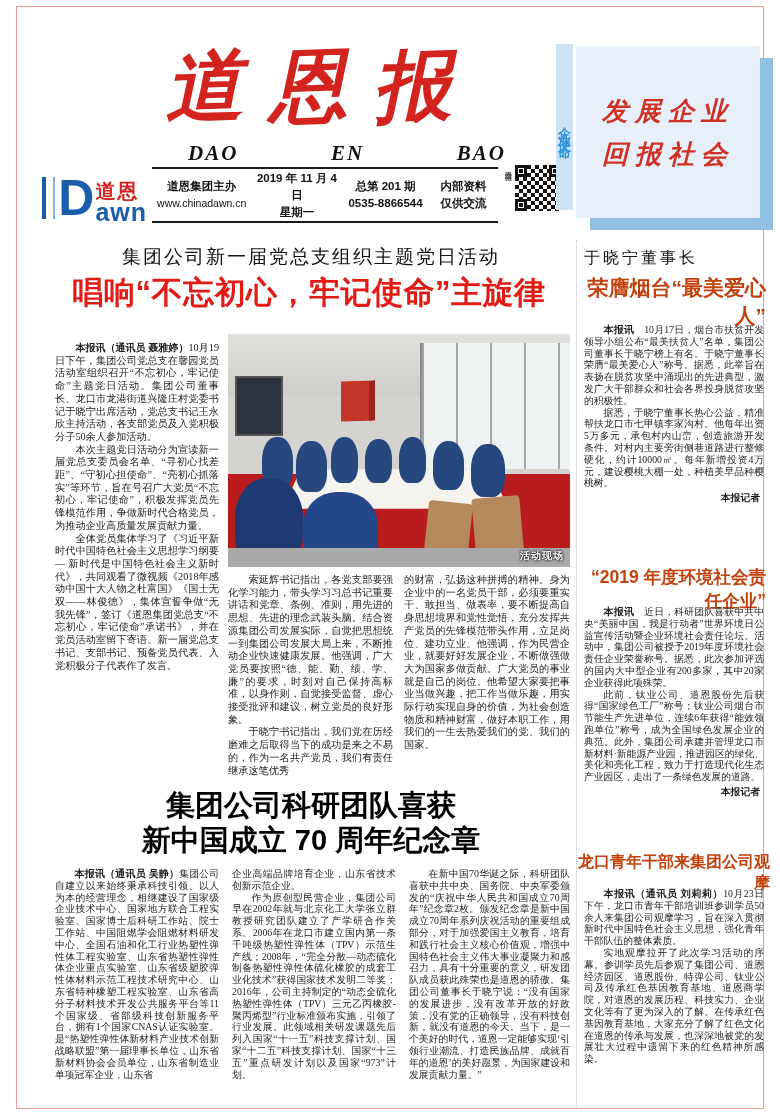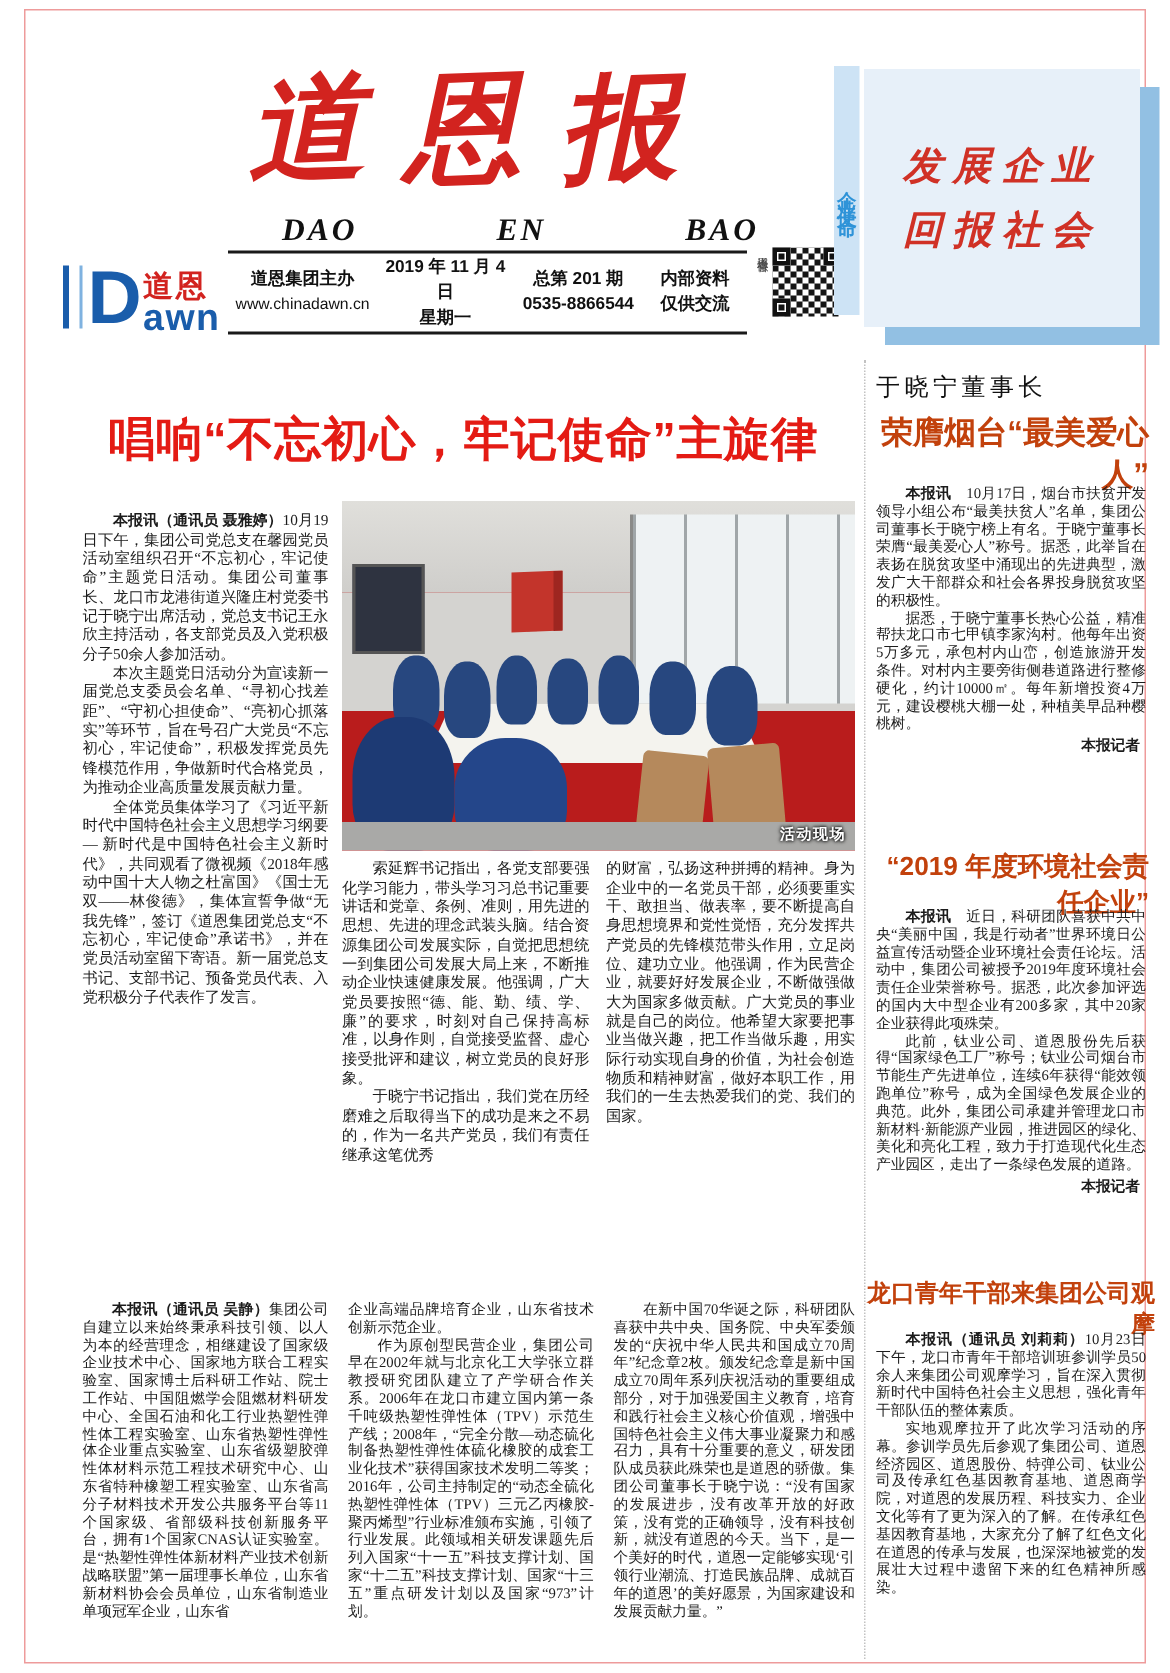--- a/index.html
+++ b/index.html
@@ -169,20 +169,21 @@
 
   <div class="abs mission-strip">企业使命</div>
   <div class="abs slogan-shadow"></div>
   <div class="abs slogan-box">
     <div class="slogan">发展企业</div>
     <div class="slogan">回报社会</div>
   </div>
 
   <div class="abs v-divider"></div>
 
+  <div class="abs kicker">集团公司新一届党总支组织主题党日活动</div>
   <div class="abs headline">唱响“不忘初心，牢记使命”主旋律</div>
 
   <div class="abs col body-text lead-col1">
     <p><b>本报讯（通讯员 聂雅婷）</b><span>10月19日下午，集团公司党总支在馨园党员活动室组织召开“不忘初心，牢记使命”主题党日活动。集团公司董事长、龙口市龙港街道兴隆庄村党委书记于晓宁出席活动，党总支书记王永欣主持活动，各支部党员及入党积极分子50余人参加活动。</span></p>
     <p><span>本次主题党日活动分为宣读新一届党总支委员会名单、“寻初心找差距”、“守初心担使命”、“亮初心抓落实”等环节，旨在号召广大党员“不忘初心，牢记使命”，积极发挥党员先锋模范作用，争做新时代合格党员，为推动企业高质量发展贡献力量。</span></p>
     <p><span>全体党员集体学习了《习近平新时代中国特色社会主义思想学习纲要 — 新时代是中国特色社会主义新时代》，共同观看了微视频《2018年感动中国十大人物之杜富国》《国士无双——林俊德》，集体宣誓争做“无我先锋”，签订《道恩集团党总支“不忘初心，牢记使命”承诺书》，并在党员活动室留下寄语。新一届党总支书记、支部书记、预备党员代表、入党积极分子代表作了发言。</span></p>
   </div>
 
   <div class="abs photo">
     <div class="ph ph-ceiling"></div>
@@ -207,20 +208,24 @@
   </div>
 
   <div class="abs col body-text lead-col2">
     <p><span>索延辉书记指出，各党支部要强化学习能力，带头学习习总书记重要讲话和党章、条例、准则，用先进的思想、先进的理念武装头脑。结合资源集团公司发展实际，自觉把思想统一到集团公司发展大局上来，不断推动企业快速健康发展。他强调，广大党员要按照“德、能、勤、绩、学、廉”的要求，时刻对自己保持高标准，以身作则，自觉接受监督、虚心接受批评和建议，树立党员的良好形象。</span></p>
     <p><span>于晓宁书记指出，我们党在历经磨难之后取得当下的成功是来之不易的，作为一名共产党员，我们有责任继承这笔优秀</span></p>
   </div>
   <div class="abs col body-text lead-col3">
     <p class="cont"><span>的财富，弘扬这种拼搏的精神。身为企业中的一名党员干部，必须要重实干、敢担当、做表率，要不断提高自身思想境界和党性觉悟，充分发挥共产党员的先锋模范带头作用，立足岗位、建功立业。他强调，作为民营企业，就要好好发展企业，不断做强做大为国家多做贡献。广大党员的事业就是自己的岗位。他希望大家要把事业当做兴趣，把工作当做乐趣，用实际行动实现自身的价值，为社会创造物质和精神财富，做好本职工作，用我们的一生去热爱我们的党、我们的国家。</span></p>
   </div>
 
+  <div class="abs a2-headline">
+    <div>集团公司科研团队喜获</div>
+    <div>新中国成立 70 周年纪念章</div>
+  </div>
   <div class="abs col body-text small a2-col1">
     <p><b>本报讯（通讯员 吴静）</b><span>集团公司自建立以来始终秉承科技引领、以人为本的经营理念，相继建设了国家级企业技术中心、国家地方联合工程实验室、国家博士后科研工作站、院士工作站、中国阻燃学会阻燃材料研发中心、全国石油和化工行业热塑性弹性体工程实验室、山东省热塑性弹性体企业重点实验室、山东省级塑胶弹性体材料示范工程技术研究中心、山东省特种橡塑工程实验室、山东省高分子材料技术开发公共服务平台等11个国家级、省部级科技创新服务平台，拥有1个国家CNAS认证实验室。是“热塑性弹性体新材料产业技术创新战略联盟”第一届理事长单位，山东省新材料协会会员单位，山东省制造业单项冠军企业，山东省</span></p>
   </div>
   <div class="abs col body-text small a2-col2">
     <p class="cont"><span>企业高端品牌培育企业，山东省技术创新示范企业。</span></p>
     <p><span>作为原创型民营企业，集团公司早在2002年就与北京化工大学张立群教授研究团队建立了产学研合作关系。2006年在龙口市建立国内第一条千吨级热塑性弹性体（TPV）示范生产线；2008年，“完全分散—动态硫化制备热塑性弹性体硫化橡胶的成套工业化技术”获得国家技术发明二等奖；2016年，公司主持制定的“动态全硫化热塑性弹性体（TPV）三元乙丙橡胶-聚丙烯型”行业标准颁布实施，引领了行业发展。此领域相关研发课题先后列入国家“十一五”科技支撑计划、国家“十二五”科技支撑计划、国家“十三五”重点研发计划以及国家“973”计划。</span></p>
   </div>
   <div class="abs col body-text small a2-col3">
     <p><span>在新中国70华诞之际，科研团队喜获中共中央、国务院、中央军委颁发的“庆祝中华人民共和国成立70周年”纪念章2枚。颁发纪念章是新中国成立70周年系列庆祝活动的重要组成部分，对于加强爱国主义教育，培育和践行社会主义核心价值观，增强中国特色社会主义伟大事业凝聚力和感召力，具有十分重要的意义，研发团队成员获此殊荣也是道恩的骄傲。集团公司董事长于晓宁说：“没有国家的发展进步，没有改革开放的好政策，没有党的正确领导，没有科技创新，就没有道恩的今天。当下，是一个美好的时代，道恩一定能够实现‘引领行业潮流、打造民族品牌、成就百年的道恩’的美好愿景，为国家建设和发展贡献力量。”</span></p>
   </div>

